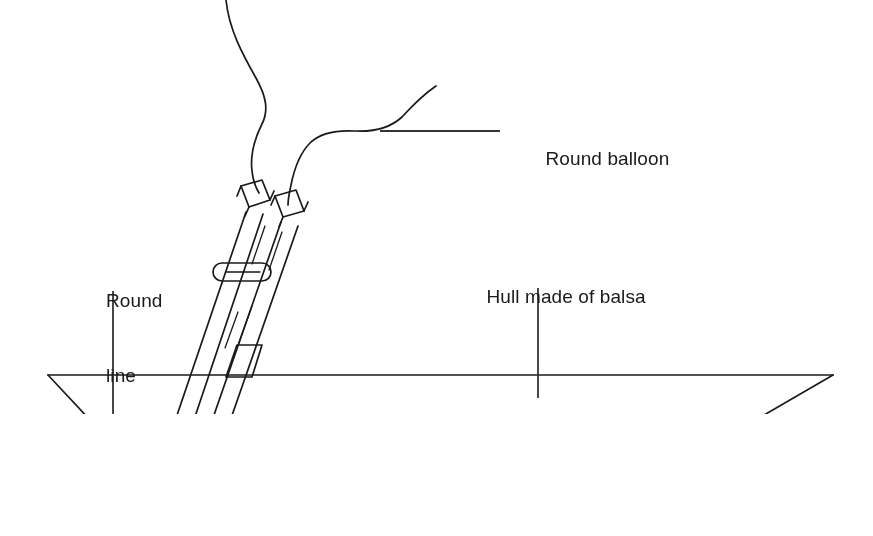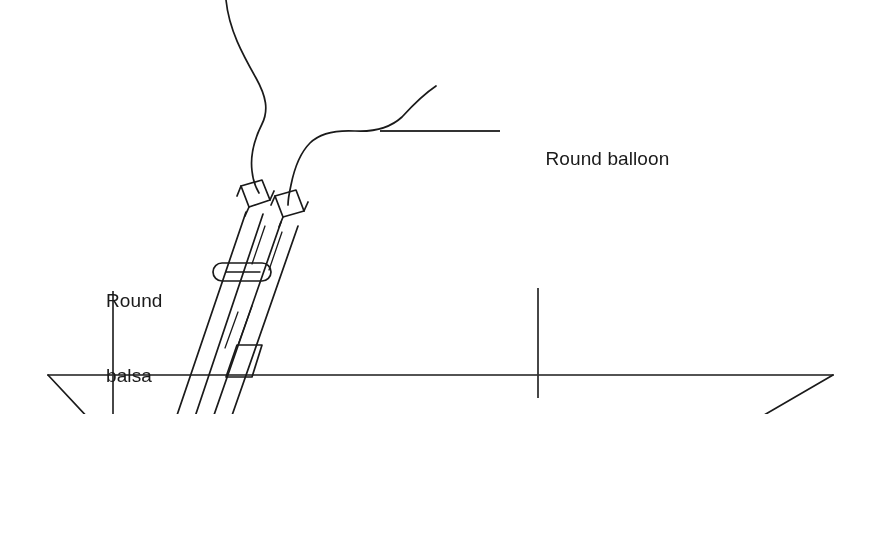--- a/index.html
+++ b/index.html
@@ -141,24 +141,27 @@
       <line x1="113" y1="291" x2="113" y2="421"></line>
       <line x1="100" y1="497" x2="172" y2="497"></line>
     </g>
 
   </svg>
 
   <div class="label" id="label-round-balloon">
     <span>Round balloon</span>
   </div>
 
+  <div class="label" id="label-hull-balsa">
+    <span>Hull made of balsa</span>
+  </div>
 
   <div class="label" id="label-water-line">
     <div>Round</div>
-    <div>balsa</div>
+    <div>line</div>
   </div>
 
   <div class="label" id="label-air-tube">
     <div>Air</div>
     
   </div>
 
 </div>
 
 </body></html>

